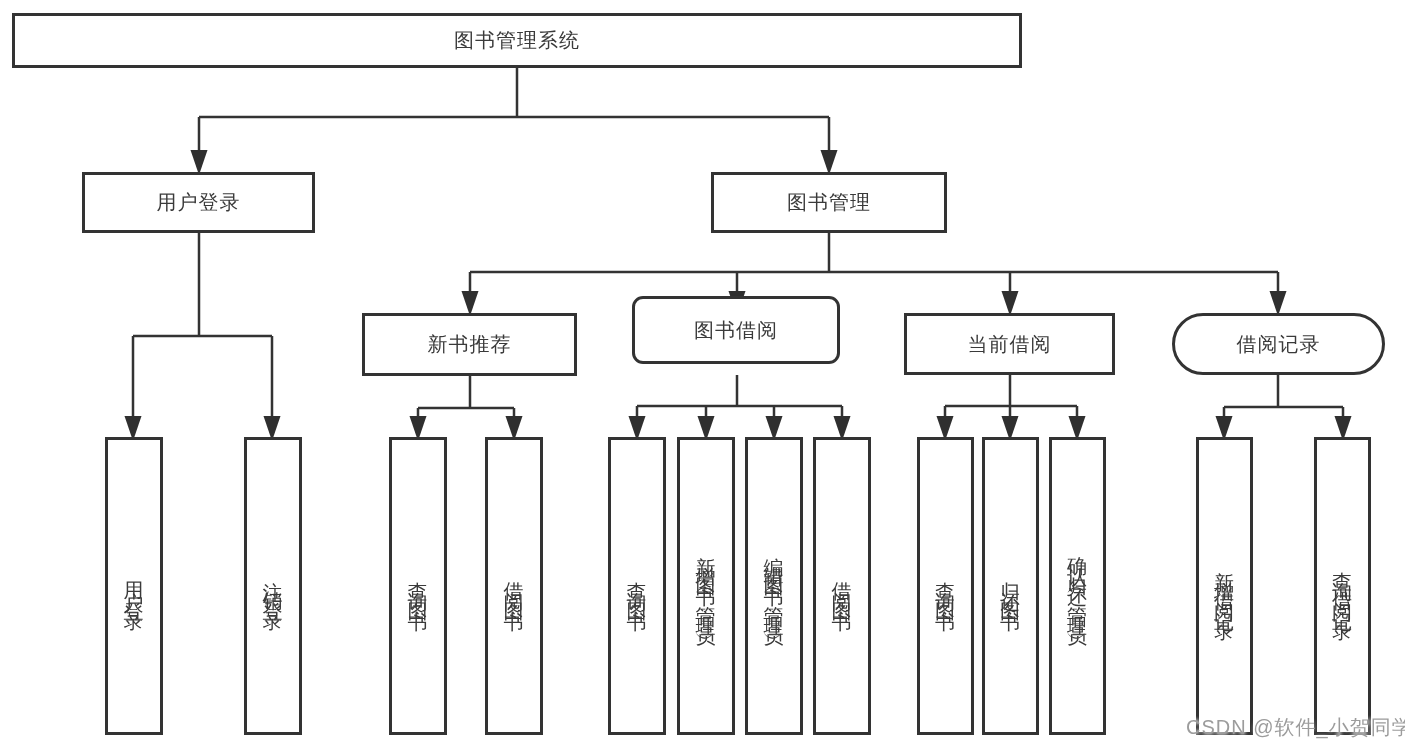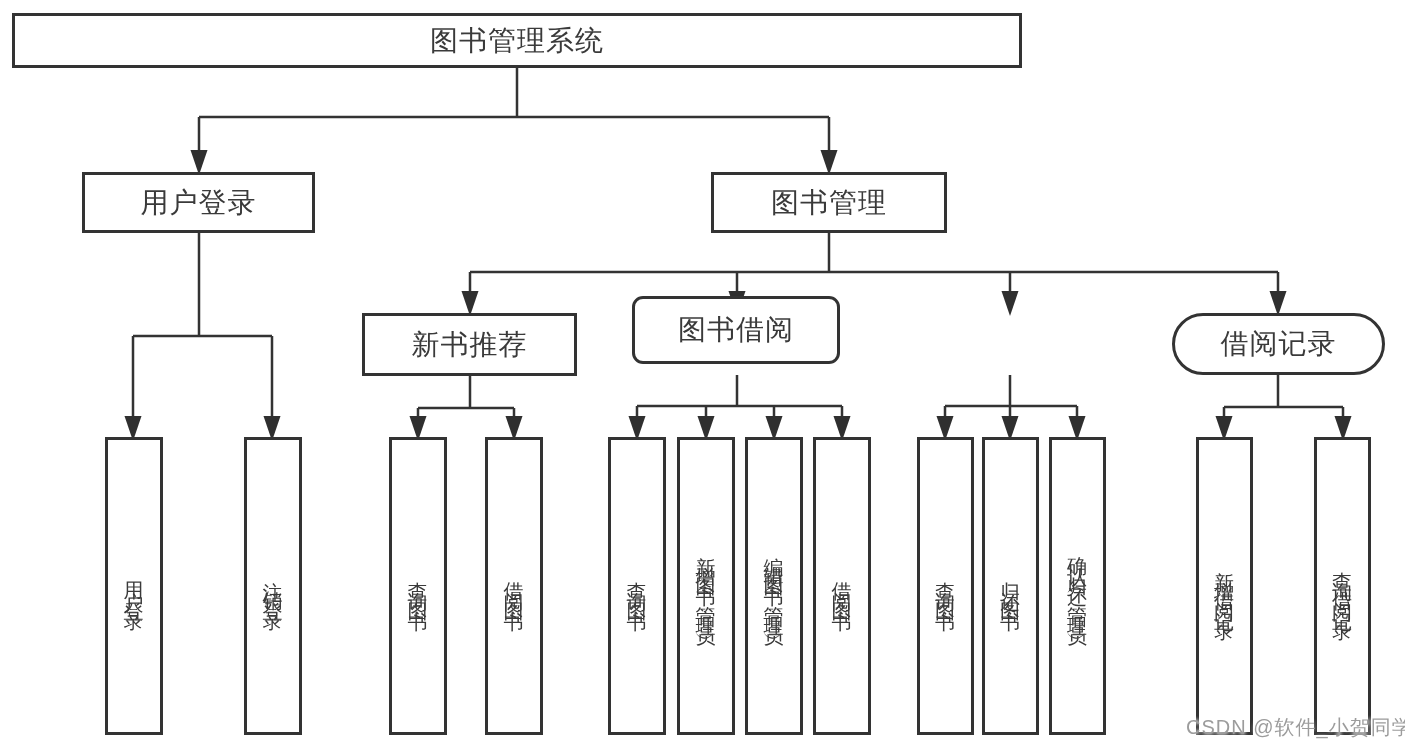--- a/index.html
+++ b/index.html
@@ -17,21 +17,21 @@
     left: 0; top: 0;
   }
   .node {
     position: absolute;
     box-sizing: border-box;
     background: #ffffff;
     border: 3px solid #333333;
     display: flex;
     align-items: center;
     justify-content: center;
-    font-size: 28px;
+    font-size: 20px;
     letter-spacing: 1px;
     color: #3a3a3a;
     z-index: 2;
   }
   .leaf {
     font-size: 20px;
   }
   .leaf > span {
     writing-mode: vertical-rl;
     text-orientation: mixed;
@@ -112,20 +112,23 @@
   <div class="node" style="left:711px; top:172px; width:236px; height:61px;">
     <span>图书管理</span>
   </div>
 
   <div class="node" style="left:362px; top:313px; width:215px; height:63px;">
     <span>新书推荐</span>
   </div>
   <div class="node" style="left:632px; top:296px; width:208px; height:68px;border-radius:11px;">
     <span>图书借阅</span>
   </div>
+  <div class="node" style="left:904px; top:313px; width:211px; height:62px;">
+    <span>当前借阅</span>
+  </div>
   <div class="node" style="left:1172px; top:313px; width:213px; height:62px;border-radius:31px;">
     <span>借阅记录</span>
   </div>
 
   <div class="node leaf" style="left:105px; top:437px; width:58px; height:298px;">
     <span>用户登录</span>
   </div>
   <div class="node leaf" style="left:244px; top:437px; width:58px; height:298px;">
     <span>注销登录</span>
   </div>

